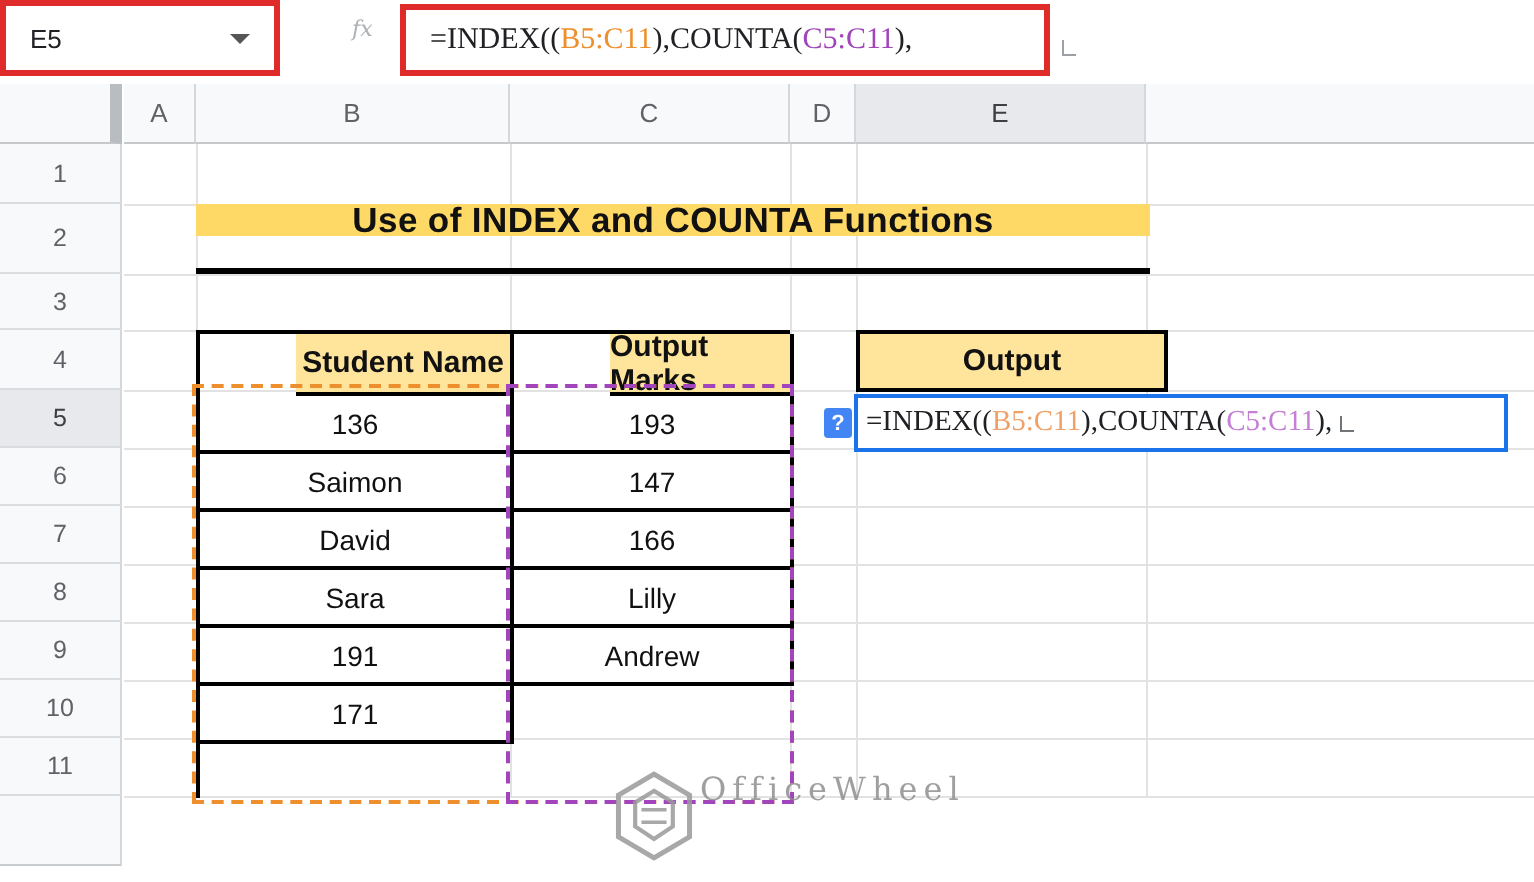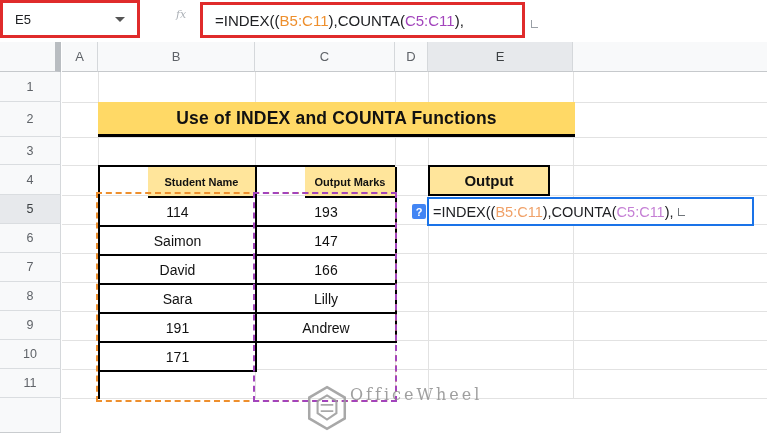--- a/index.html
+++ b/index.html
@@ -25,21 +25,21 @@
   .fx{
     left:150px;top:8px;font-family:"DejaVu Serif",serif;font-style:italic;
     font-size:11px;color:#ACB1B7;margin-left:26px;
   }
   .fbarbox{
     left:200px;top:2px;width:319px;height:30px;
     border:3px solid var(--annotation_red);
     display:flex;align-items:center;background:#fff;white-space:pre;
   }
   .formula{
-    font-family:Liberation Sans, sans-serif;font-size:15px;color:var(--formula_text);
+    font-family:Liberation Serif, serif;font-size:15px;color:var(--formula_text);
     letter-spacing:0px;white-space:pre;
   }
   .fbarbox .formula{padding-left:12px;}
   .c-orange{color:var(--range_orange);}
   .c-purple{color:var(--range_purple);}
   .c-orange-light{color:var(--incell_orange);}
   .c-purple-light{color:var(--incell_purple);}
   .cursor-mark{
     display:inline-block;width:6px;height:7px;
     border-left:1px solid #9AA0A6;border-bottom:1px solid #9AA0A6;
@@ -61,45 +61,45 @@
     border-right:1px solid #D5D8DB;border-bottom:1px solid #DADDE0;
     display:flex;align-items:center;justify-content:center;
     font-size:12.5px;color:var(--header_text);box-sizing:border-box;
   }
   .rh.sel{background:var(--selected_header_bg);color:#3C4043;}
   .hline{position:absolute;left:62px;width:705px;height:1px;background:var(--gridline);}
   .vline{position:absolute;top:72px;height:326px;width:1px;background:var(--gridline);}
 
   
   .titlebox{
-    left:98px;top:102px;width:477px;height:32px;background:var(--title_bg);
+    left:98px;top:102px;width:477px;height:16px;background:var(--title_bg);
     display:flex;align-items:center;justify-content:center;
     font-weight:bold;font-size:17.5px;color:#111;letter-spacing:.2px;
   }
   .title-underline{left:98px;top:134px;width:477px;height:3px;background:#000;}
 
   .stable{
     left:98px;top:165px;width:297px;height:234px;
     display:grid;grid-template-columns:157px 140px;
     grid-template-rows:31px repeat(7,29px);
     border-left:2px solid #000;border-top:2px solid #000;box-sizing:border-box;
   }
   .tc{
     border-right:2px solid #000;border-bottom:2px solid #000;box-sizing:border-box;
     display:flex;align-items:center;justify-content:center;
     font-size:14px;color:#111;background:#fff;
   }
-  .tc.hdr{background:var(--header_bg);font-weight:bold;font-size:11px;margin-left:48px;}
+  .tc.hdr{background:var(--header_bg);font-weight:bold;font-size:15px;margin-left:48px;}
 
   .dash{position:absolute;box-sizing:border-box;pointer-events:none;}
   .dash.orange{left:96px;top:192px;width:301px;height:210px;border:2.5px dashed var(--range_orange);}
   .dash.purple{left:253px;top:192px;width:144px;height:210px;border:2.5px dashed var(--range_purple);}
 
   .outputbox{
-    left:428px;top:165px;width:122px;height:31px;background:var(--header_bg);
+    left:428px;top:165px;width:156px;height:31px;background:var(--header_bg);
     border:2px solid #000;box-sizing:border-box;
     display:flex;align-items:center;justify-content:center;
     font-weight:bold;font-size:15px;color:#111;
   }
   .editor{
     left:427px;top:197px;width:327px;height:29px;background:#fff;
     border:2px solid var(--editor_blue);box-sizing:border-box;
     display:flex;align-items:center;white-space:pre;
   }
   .editor .formula{padding-left:4px;font-size:14.5px;}
@@ -181,21 +181,21 @@
     <div class="vline" style="left:428px"></div>
   <div class="vline" style="left:573px"></div>
 </div>
 
 <div class="abs titlebox">Use of INDEX and COUNTA Functions</div>
 <div class="abs title-underline"></div>
 
 <div class="abs stable">
   <div class="tc hdr">Student Name</div>
   <div class="tc hdr">Output Marks</div>
-  <div class="tc">114</div>
+  <div class="tc">136</div>
   <div class="tc">193</div>
   <div class="tc">Saimon</div>
   <div class="tc">147</div>
   <div class="tc">David</div>
   <div class="tc">166</div>
   <div class="tc">Sara</div>
   <div class="tc">Lilly</div>
   <div class="tc">191</div>
   <div class="tc">Andrew</div>
   <div class="tc">171</div>

